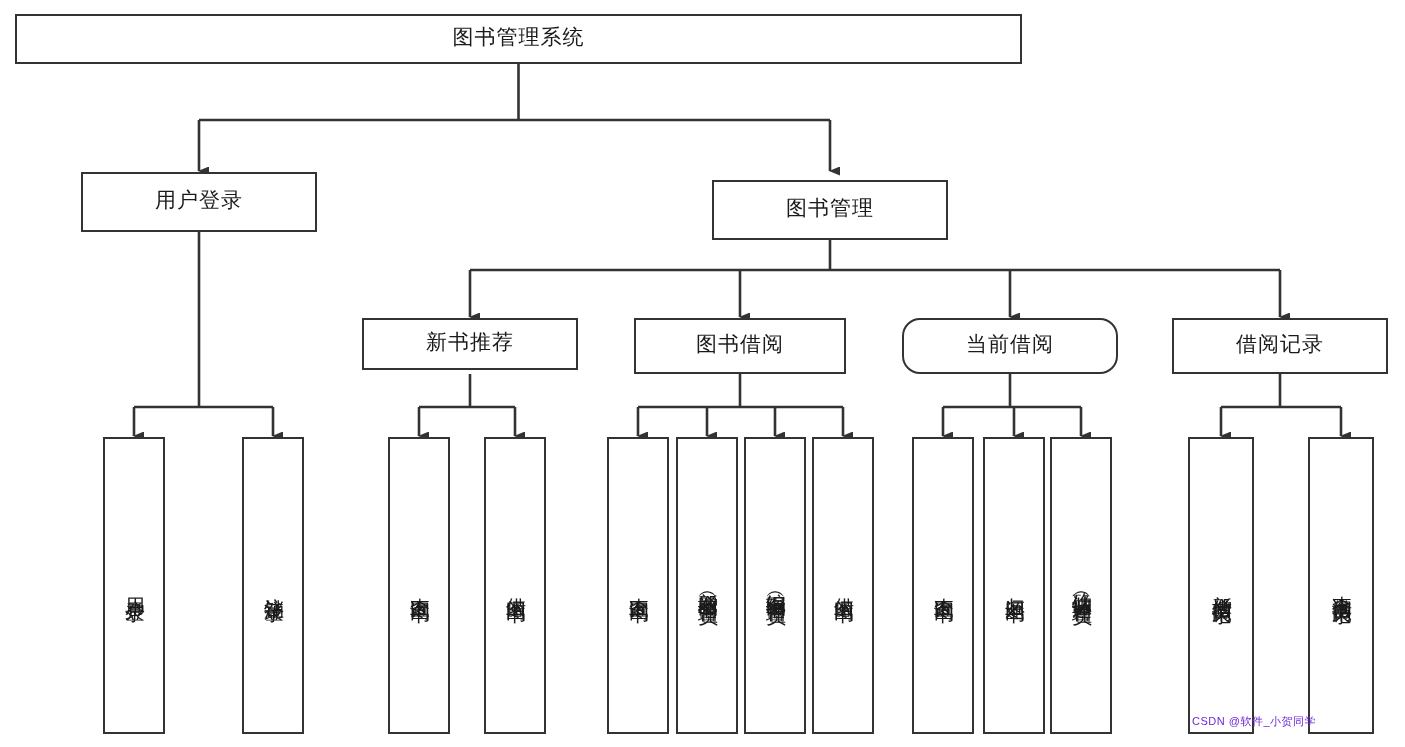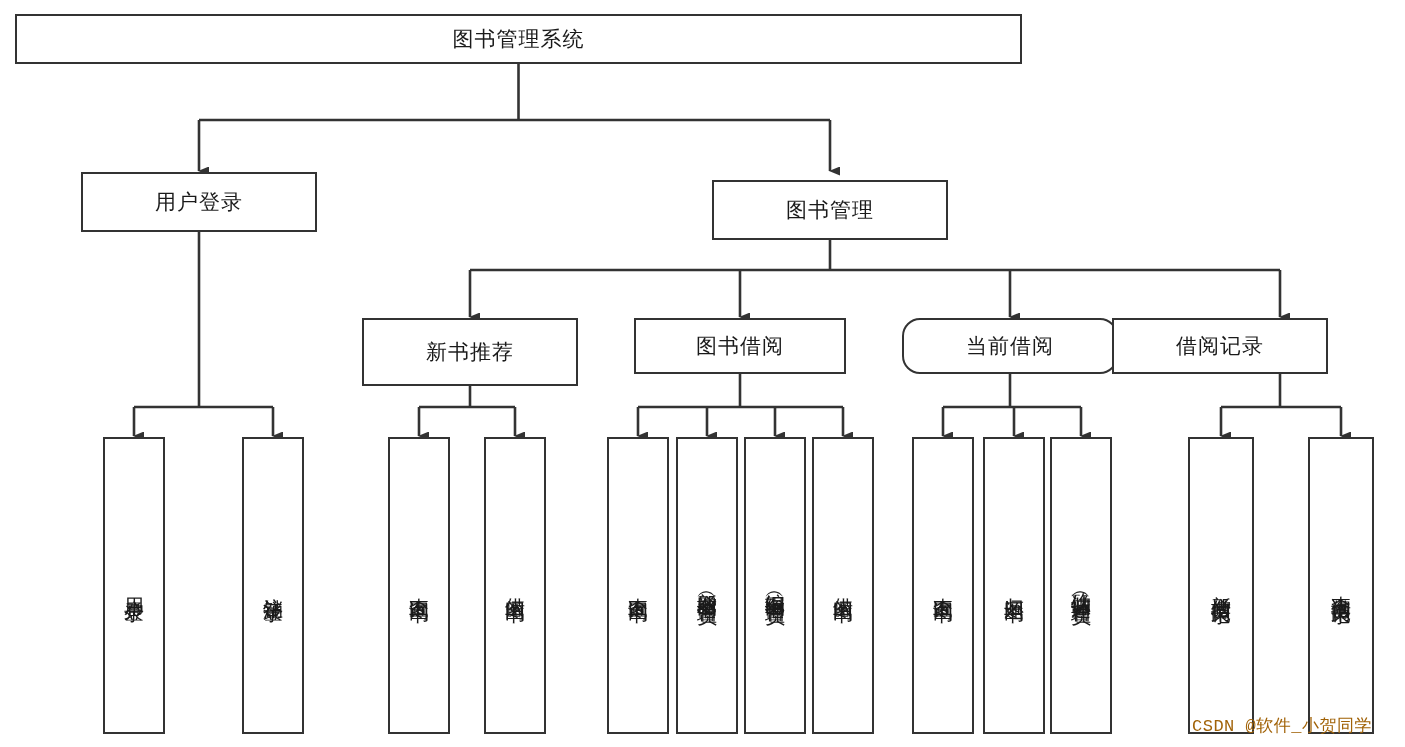--- a/index.html
+++ b/index.html
@@ -25,20 +25,21 @@
   }
   .node {
     position: absolute;
     box-sizing: border-box;
     background: #ffffff;
     border: 2px solid #333333;
     display: flex;
     align-items: center;
     justify-content: center;
     color: #1a1a1a;
+    font-family: Liberation Mono, monospace;
   }
   .node.horiz {
     font-size: 21px;
     letter-spacing: 1px;
     line-height: 1.2;
   }
   .node.vert {
     writing-mode: vertical-rl;
     text-orientation: upright;
     font-size: 20px;
@@ -47,26 +48,25 @@
     padding: 6px 0;
     text-align: center;
   }
   .node.vert span {
     writing-mode: vertical-rl;
     text-orientation: upright;
     display: block;
   }
   .watermark {
     position: absolute;
-    font-size: 17px;
-    color: #a16207;
+    font-size: 11px;
+    color: #6d28d9;
     white-space: nowrap;
     letter-spacing: 0.5px;
     user-select: none;
-    font-family: Liberation Mono, monospace;
   }
 </style>
 </head>
 <body>
 
 <div id="canvas">
   <svg id="edges" viewBox="0 0 1405 747">
     <defs>
       <marker id="arrowhead" markerWidth="9" markerHeight="11" refX="4.5" refY="10" orient="auto" markerUnits="userSpaceOnUse">
         <path d="M 0 0 L 9 0 L 4.5 11 Z" fill="#333333"></path>
@@ -111,30 +111,30 @@
   <div id="node-layer">
       <div class="node horiz" style="left: 15px; top: 14px; width: 1007px; height: 50px;">
         <span>图书管理系统</span>
       </div>
       <div class="node horiz" style="left: 81px; top: 172px; width: 236px; height: 60px;">
         <span>用户登录</span>
       </div>
       <div class="node horiz" style="left: 712px; top: 172px; width: 236px; height: 60px; margin-top: 8px;">
         <span>图书管理</span>
       </div>
-      <div class="node horiz" style="left: 362px; top: 318px; width: 216px; height: 68px;">
+      <div class="node horiz" style="left: 362px; top: 318px; width: 216px; height: 52px;">
         <span>新书推荐</span>
       </div>
       <div class="node horiz" style="left: 634px; top: 318px; width: 212px; height: 56px; text-align: center;">
         <span>图书借阅</span>
       </div>
       <div class="node horiz" style="left: 902px; top: 318px; width: 216px; height: 56px; border-radius: 18px;">
         <span>当前借阅</span>
       </div>
-      <div class="node horiz" style="left: 1112px; top: 318px; width: 216px; height: 56px;">
+      <div class="node horiz" style="left: 1172px; top: 318px; width: 216px; height: 56px;">
         <span>借阅记录</span>
       </div>
       <div class="node vert" style="left: 103px; top: 437px; width: 62px; height: 297px;">
         <span>用户登录</span>
       </div>
       <div class="node vert" style="left: 242px; top: 437px; width: 62px; height: 297px;">
         <span>注销登录</span>
       </div>
       <div class="node vert" style="left: 388px; top: 437px; width: 62px; height: 297px;">
         <span>查询图书</span>

